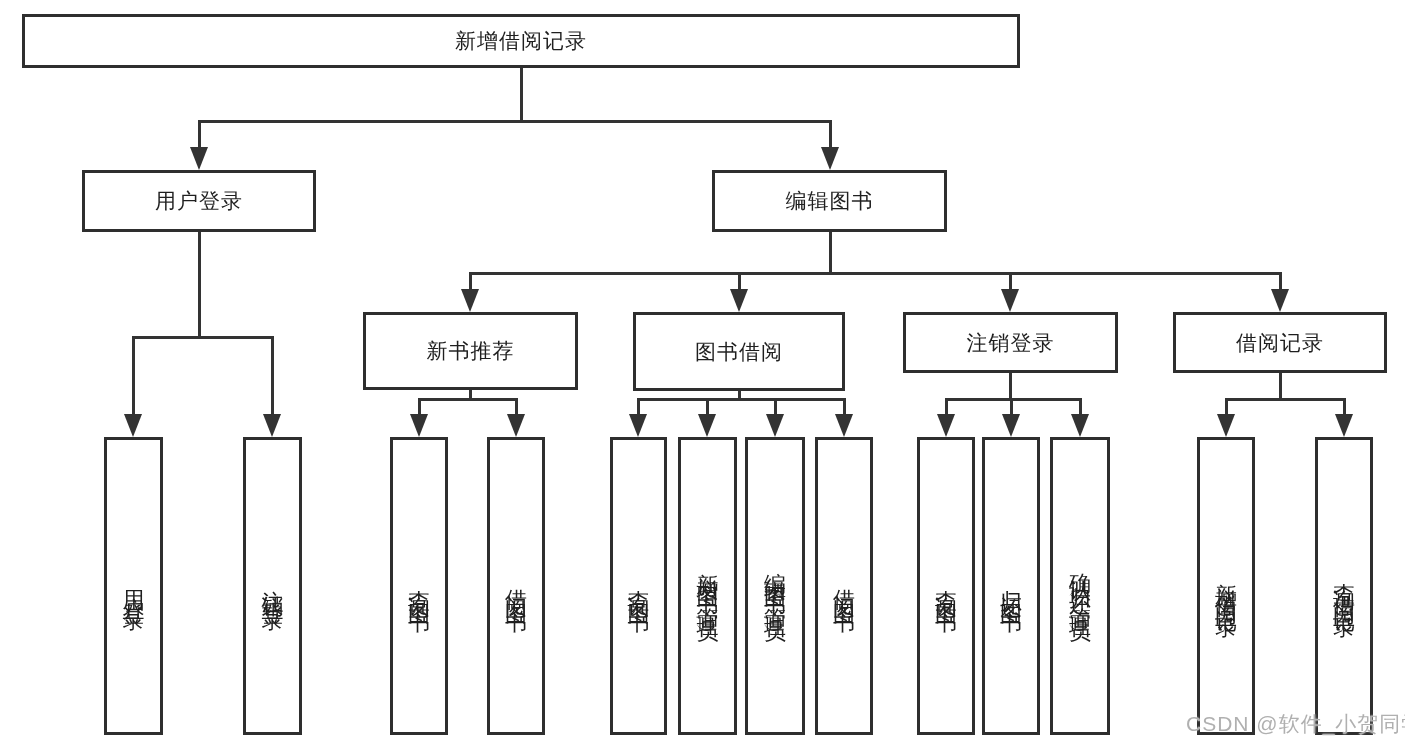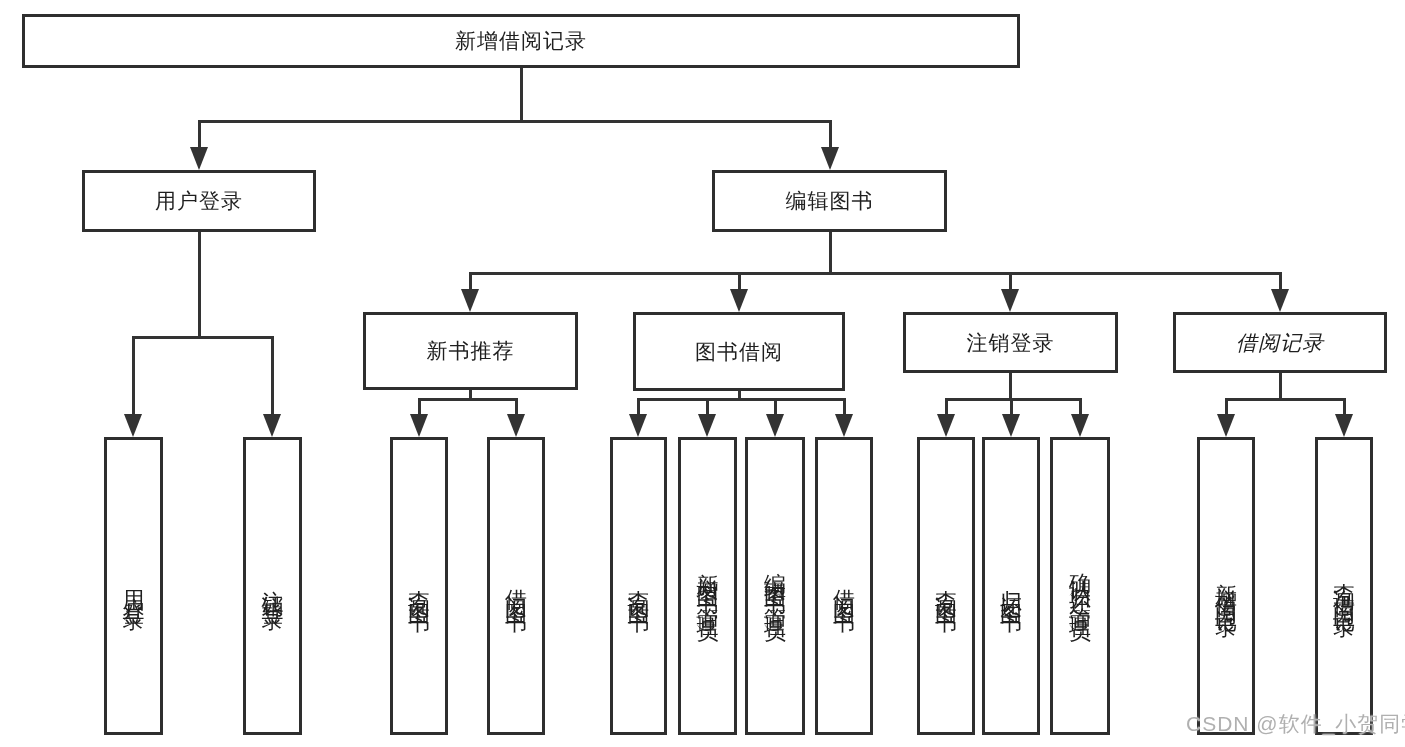--- a/index.html
+++ b/index.html
@@ -130,21 +130,21 @@
       </div>
       <div class="node" style="left: 363px; top: 312px; width: 215px; height: 78px;">
         <span class="label">新书推荐</span>
       </div>
       <div class="node" style="left: 633px; top: 312px; width: 212px; height: 79px;">
         <span class="label">图书借阅</span>
       </div>
       <div class="node" style="left: 903px; top: 312px; width: 215px; height: 61px;">
         <span class="label">注销登录</span>
       </div>
-      <div class="node" style="left: 1173px; top: 312px; width: 214px; height: 61px; font-style: italic;">
+      <div class="node" style="left: 1173px; top: 312px; width: 214px; height: 61px;">
         <span class="label">借阅记录</span>
       </div>
       <div class="node vertical" style="left: 104px; top: 437px; width: 59px; height: 298px;">
         <span class="label">用户登录</span>
       </div>
       <div class="node vertical" style="left: 243px; top: 437px; width: 59px; height: 298px;">
         <span class="label">注销登录</span>
       </div>
       <div class="node vertical" style="left: 390px; top: 437px; width: 58px; height: 298px;">
         <span class="label">查询图书</span>

